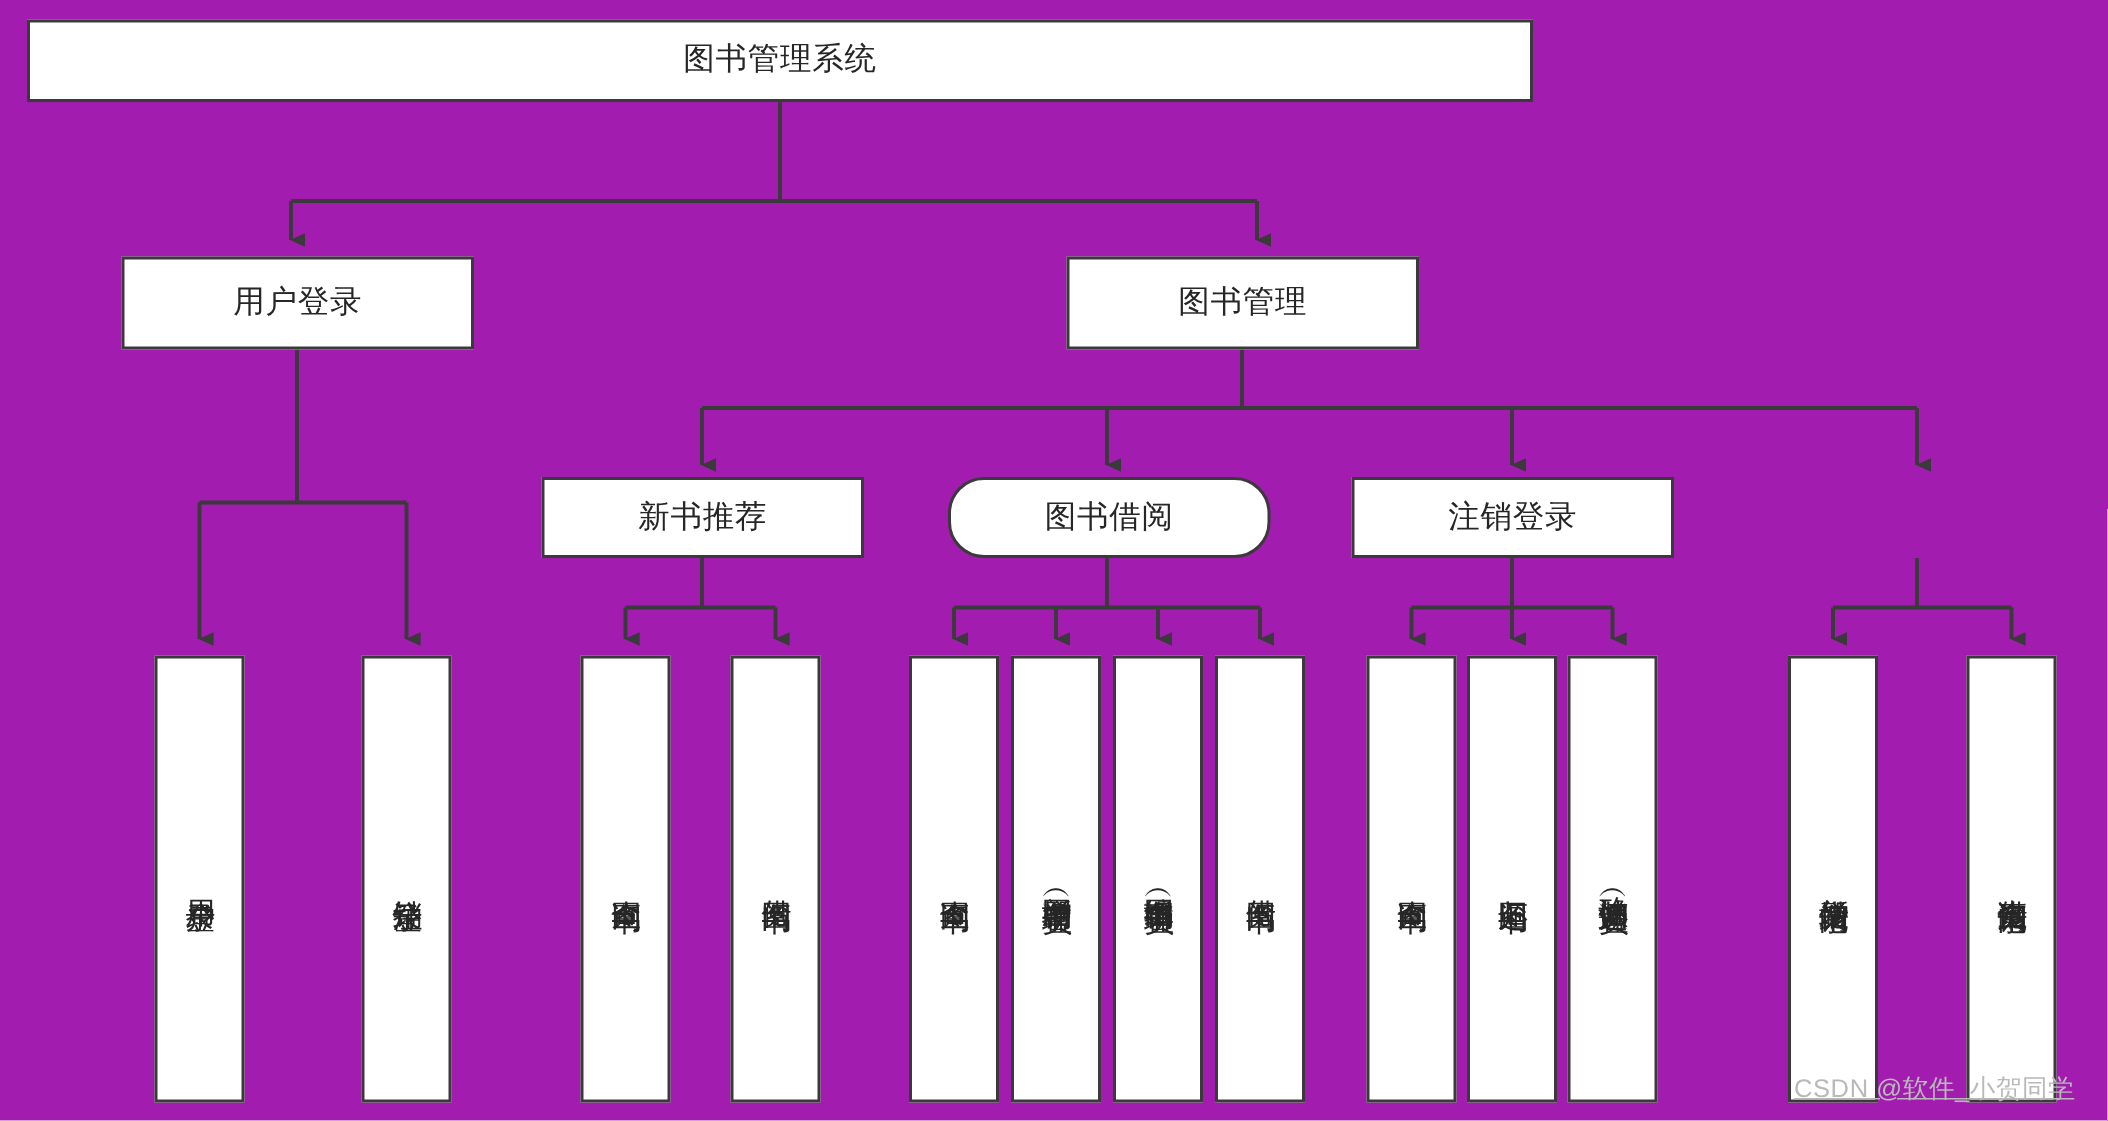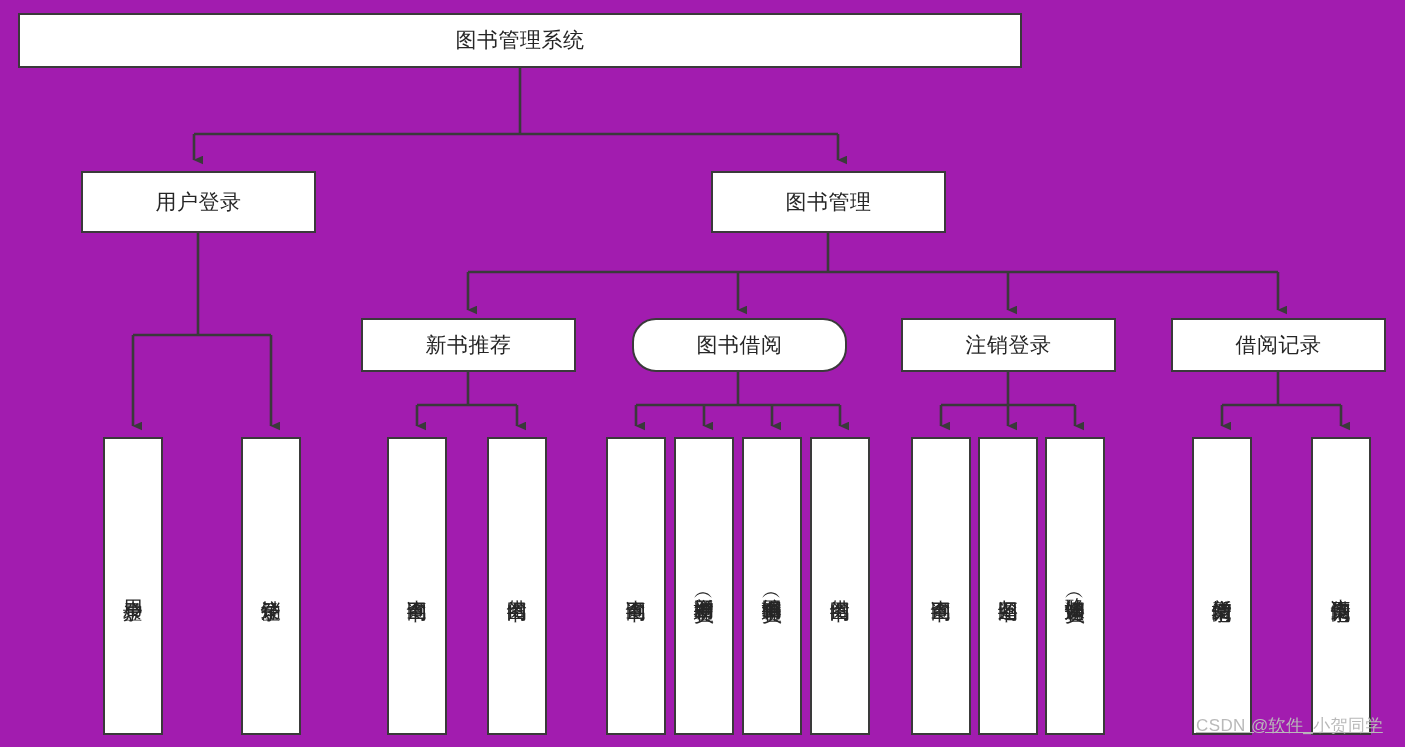--- a/index.html
+++ b/index.html
@@ -139,23 +139,20 @@
 
   <div class="node" style="left:361px; top:318px; width:215px; height:54px;">
     <span class="node-label">新书推荐</span>
   </div>
   <div class="node" style="left:632px; top:318px; width:215px; height:54px;border-radius:24px;">
     <span class="node-label">图书借阅</span>
   </div>
   <div class="node" style="left:901px; top:318px; width:215px; height:54px;">
     <span class="node-label">注销登录</span>
   </div>
-  <div class="node" style="left:1171px; top:318px; width:215px; height:54px;">
-    <span class="node-label">借阅记录</span>
-  </div>
 
   <div class="node vertical" style="left:103px; top:437px; width:60px; height:298px;">
     <span class="node-label">用户登录</span>
   </div>
   <div class="node vertical" style="left:241px; top:437px; width:60px; height:298px;">
     <span class="node-label">注销登录</span>
   </div>
 
   <div class="node vertical" style="left:387px; top:437px; width:60px; height:298px;">
     <span class="node-label">查询图书</span>

